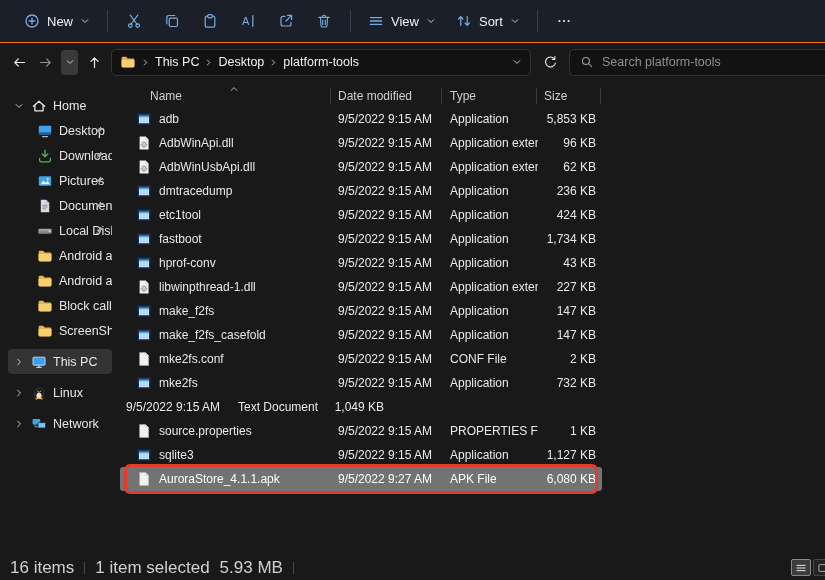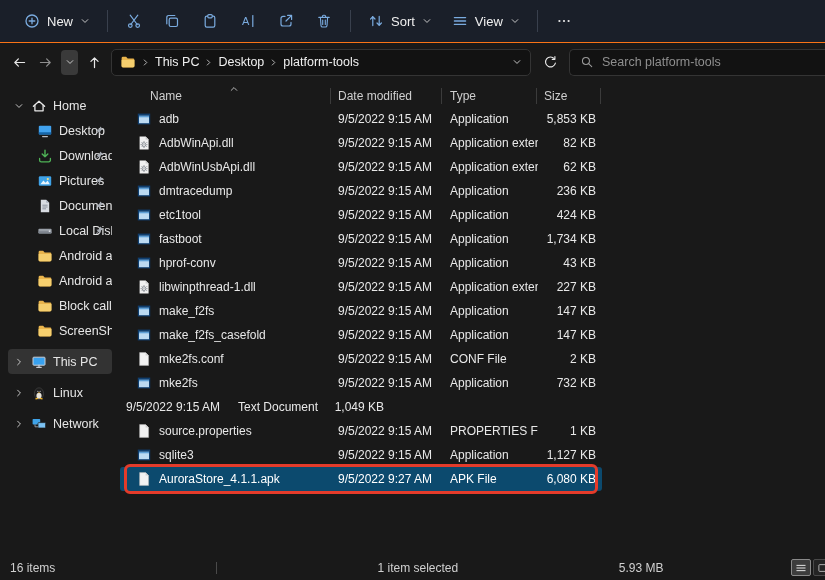--- a/index.html
+++ b/index.html
@@ -56,27 +56,27 @@
   .hd-sep { position:absolute; top:3px; width:1px; height:16px; background:#3b3b3b; }
   .sort-caret { position:absolute; left:109px; top:-1px; }
   .c-name { width:212px; padding-left:16px; display:flex; align-items:center; gap:7px; overflow:hidden; }
   .c-date { width:110px; padding-left:6px; }
   .c-type { width:96px;  padding-left:8px; overflow:hidden; white-space:nowrap; }
   .c-size { width:64px;  padding-right:6px; text-align:right; }
   .table-head .c-name { padding-left:30px; }
   .file-row { display:flex; align-items:center; height:24px; font-size:12px; color:#e8e8e8;
               width:482px; position:relative; border-radius:3px; }
   .file-row .fname { white-space:nowrap; overflow:hidden; }
-  .file-row.selected { background:#0c4a6e; color:#ffffff; }
+  .file-row.selected { background:#737373; color:#ffffff; }
   .annotation-box { position:absolute; left:4px; right:4px; top:-3px; bottom:-3px;
                     border:3px solid #e43b2a; border-radius:6px; pointer-events:none; }
 
   
   .status-bar { position:absolute; left:0; right:0; bottom:0; height:25px; background:#191919;
-                display:flex; align-items:center; gap:10px; padding-left:10px; font-size:12px; color:#d0d0d0;justify-content:space-between; }
+                display:flex; align-items:center; gap:10px; padding-left:10px; font-size:17px; color:#d0d0d0; }
   .st-sep { width:1px; height:12px; background:#4a4a4a; }
   .view-toggles { position:absolute; right:-8px; bottom:4px; display:flex; gap:2px; }
   .vt-btn { width:20px; height:17px; display:flex; align-items:center; justify-content:center; border-radius:2px; }
   .vt-btn.active { background:#3d3d3d; border:1px solid #8a8a8a; }
   .vt-btn.inactive { background:#242424; border:1px solid #4a4a4a; }
 </style>
 </head>
 <body>
 
 <div class="toolbar">
@@ -142,37 +142,37 @@
           <svg viewBox="0 0 16 16" fill="none">
             <path d="M2.8 4.4h10.4M6.4 4.2v-.8a1.2 1.2 0 0 1 1.2-1.2h.8a1.2 1.2 0 0 1 1.2 1.2v.8M4.4 4.6l.6 8a1.6 1.6 0 0 0 1.6 1.4h2.8a1.6 1.6 0 0 0 1.6-1.4l.6-8M6.7 7v4.4M9.3 7v4.4" stroke="#7aabdf" stroke-width="1.1" stroke-linecap="round" stroke-linejoin="round"></path>
           </svg>
         </span>
       </div>
     </div>
   <div class="tb-sep"></div>
   <div class="tb-btn">
     <span class="icon i16">
         <svg viewBox="0 0 16 16" fill="none">
-          <path d="M4.8 12.6V3.6M4.8 3.6L2.6 6M4.8 3.6L7 6M11.2 3.4v9M11.2 12.4L9 10M11.2 12.4l2.2-2.4" stroke="#7aabdf" stroke-width="1.2" stroke-linecap="round" stroke-linejoin="round"></path>
-        </svg>
-      </span>
-    <span>Sort</span>
+          <path d="M2.4 4.6h11.2M2.4 8h11.2M2.4 11.4h11.2" stroke="#7aabdf" stroke-width="1.3" stroke-linecap="round"></path>
+        </svg>
+      </span>
+    <span>View</span>
     <span class="icon i10">
         <svg viewBox="0 0 16 16" fill="none">
           <path d="M3.5 5.8L8 10.3l4.5-4.5" stroke="#cfcfcf" stroke-width="1.5" stroke-linecap="round" stroke-linejoin="round"></path>
         </svg>
       </span>
   </div>
   <div class="tb-btn">
     <span class="icon i16">
         <svg viewBox="0 0 16 16" fill="none">
-          <path d="M2.4 4.6h11.2M2.4 8h11.2M2.4 11.4h11.2" stroke="#7aabdf" stroke-width="1.3" stroke-linecap="round"></path>
-        </svg>
-      </span>
-    <span>View</span>
+          <path d="M4.8 12.6V3.6M4.8 3.6L2.6 6M4.8 3.6L7 6M11.2 3.4v9M11.2 12.4L9 10M11.2 12.4l2.2-2.4" stroke="#7aabdf" stroke-width="1.2" stroke-linecap="round" stroke-linejoin="round"></path>
+        </svg>
+      </span>
+    <span>Sort</span>
     <span class="icon i10">
         <svg viewBox="0 0 16 16" fill="none">
           <path d="M3.5 5.8L8 10.3l4.5-4.5" stroke="#cfcfcf" stroke-width="1.5" stroke-linecap="round" stroke-linejoin="round"></path>
         </svg>
       </span>
   </div>
   <div class="tb-sep"></div>
   <div class="tb-btn tb-iconbtn">
     <span class="icon i16">
         <svg viewBox="0 0 16 16" fill="none">
@@ -494,21 +494,21 @@
                   <circle cx="8" cy="9.6" r="1.9" fill="none"></circle>
                   <path d="M8 7.2v-1M8 12v1M5.6 9.6h-1M11.4 9.6h-1M6.4 8l-.7-.7M10.3 11.2l.7.7M6.4 11.2l-.7.7M10.3 8l.7-.7"></path>
                 </g>
                 <circle cx="8" cy="9.6" r="0.6" fill="#8a8f96"></circle>
               </svg>
             </span>
             <span class="fname">AdbWinApi.dll</span>
           </div>
           <div class="c-date">9/5/2022 9:15 AM</div>
           <div class="c-type">Application exten...</div>
-          <div class="c-size">82 KB</div>
+          <div class="c-size">96 KB</div>
         </div>
         <div class="file-row">
           <div class="c-name">
             <span class="icon i16">
               <svg viewBox="0 0 16 16" fill="none">
                 <path d="M3.6 1.6h6l3 3v9.8h-9z" fill="#f0f0f0"></path>
                 <path d="M9.6 1.6v3h3z" fill="#c9c9c9"></path>
                 <g stroke="#8a8f96" stroke-width="1">
                   <circle cx="8" cy="9.6" r="1.9" fill="none"></circle>
                   <path d="M8 7.2v-1M8 12v1M5.6 9.6h-1M11.4 9.6h-1M6.4 8l-.7-.7M10.3 11.2l.7.7M6.4 11.2l-.7.7M10.3 8l.7-.7"></path>

